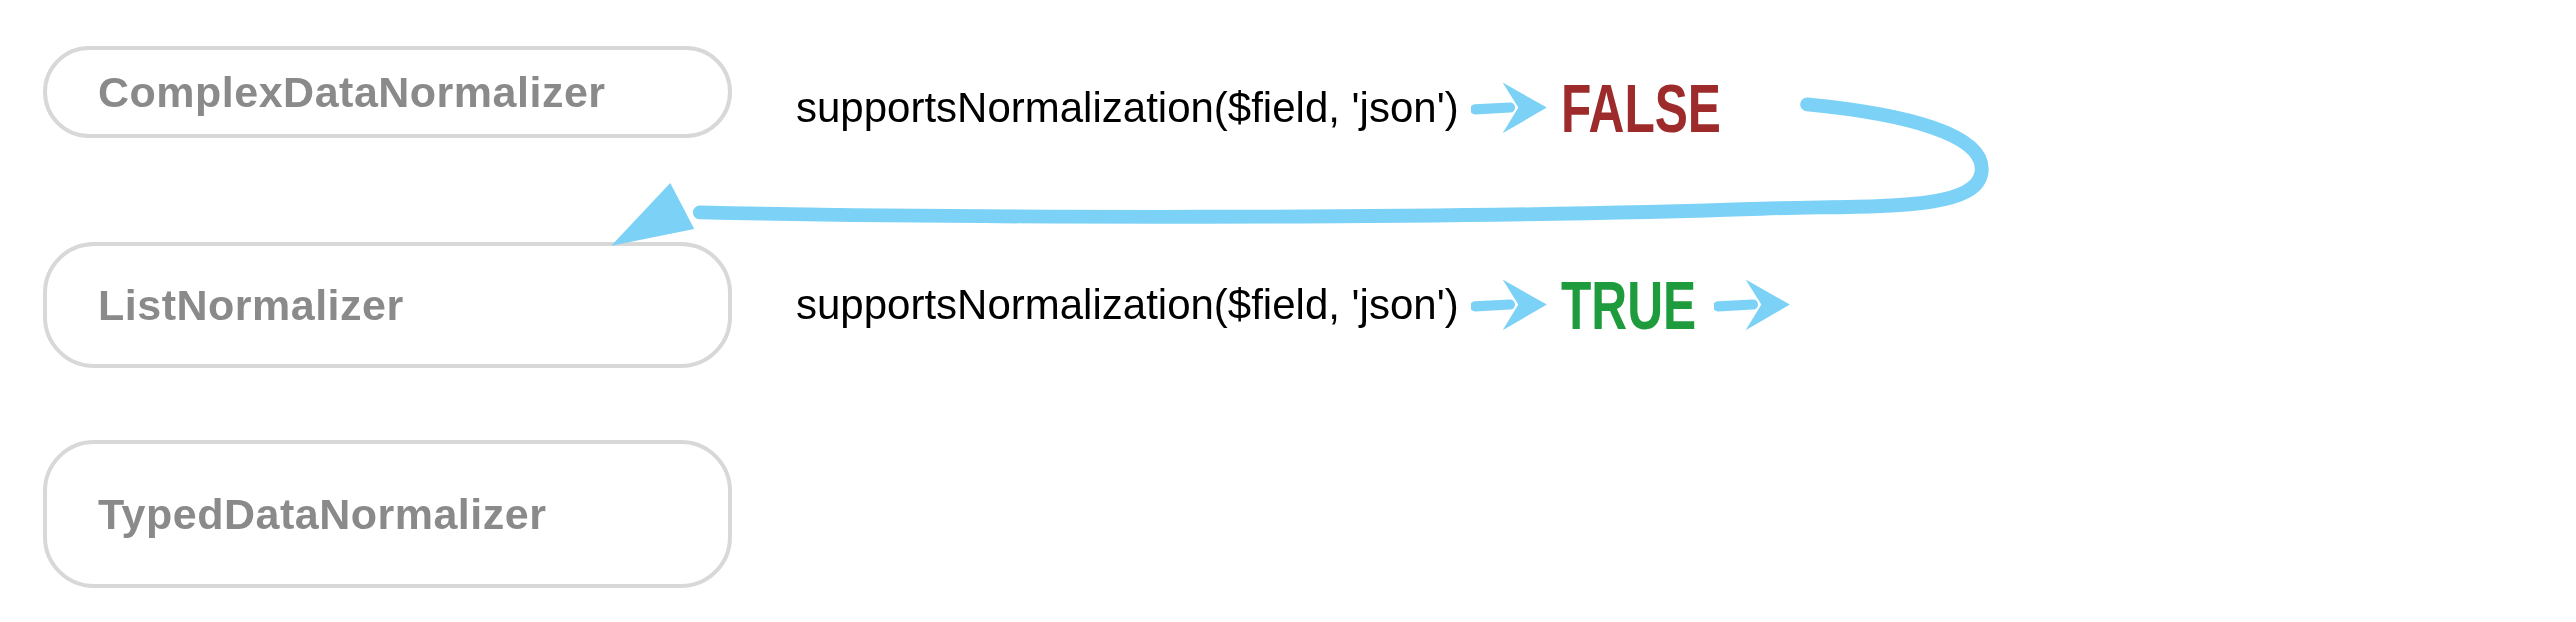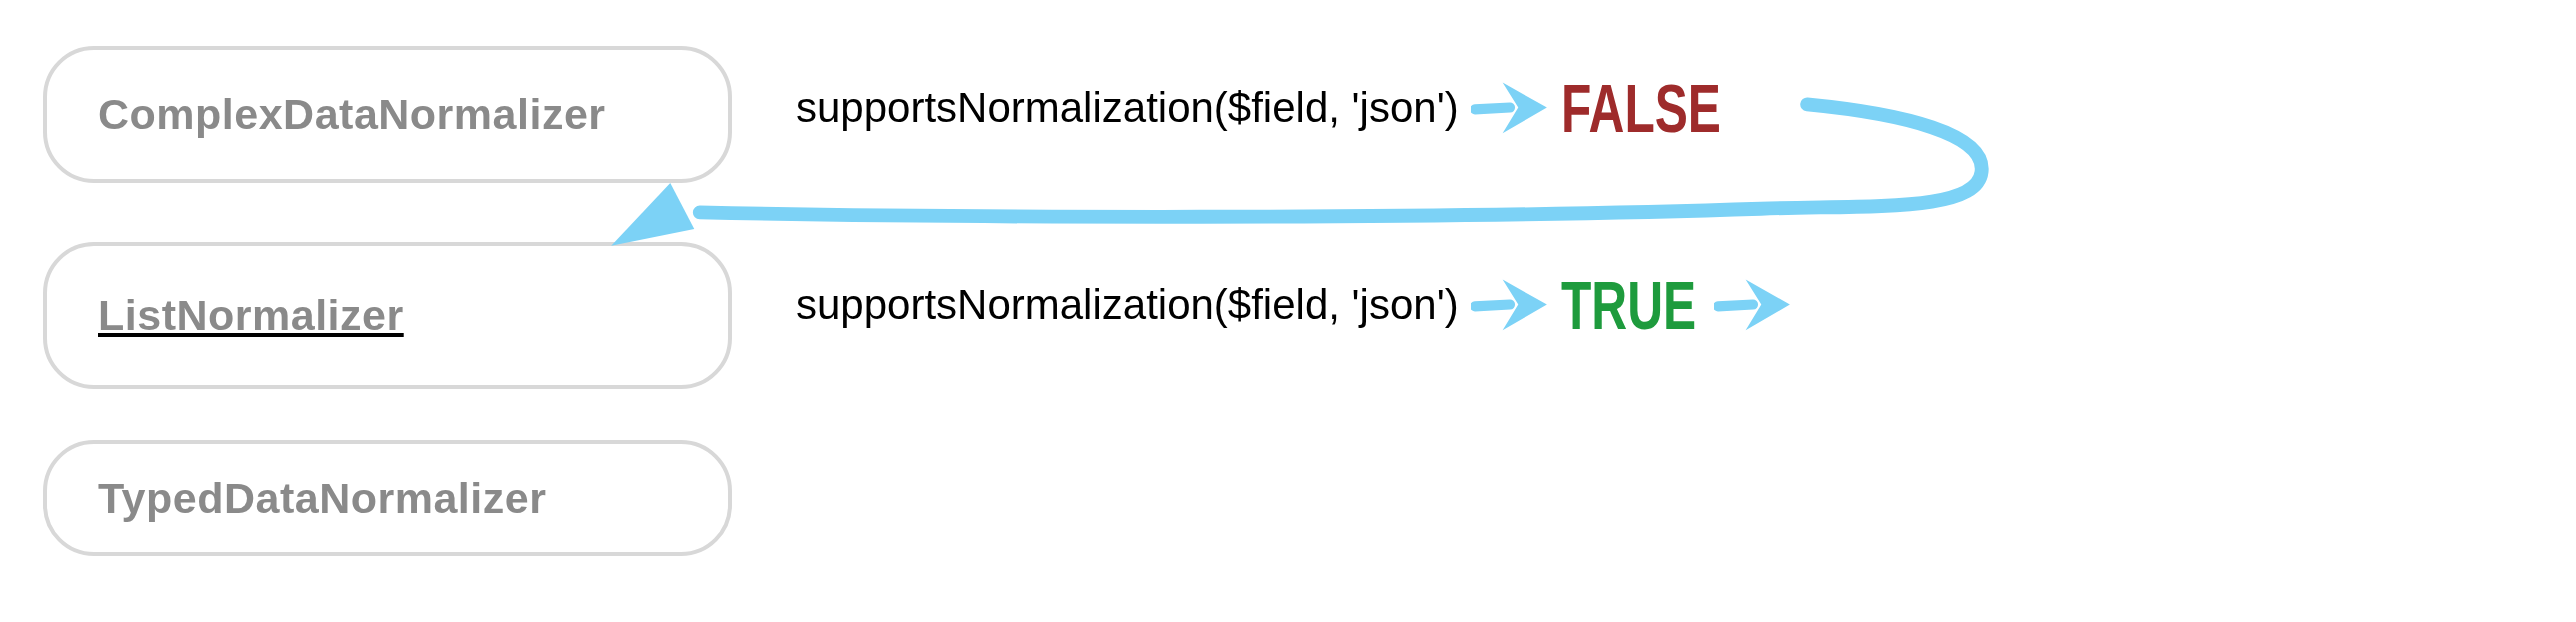--- a/index.html
+++ b/index.html
@@ -10,39 +10,39 @@
     background: #ffffff;
     font-family: "Liberation Sans", sans-serif;
     overflow: hidden;
   }
 
   
   .norm-box {
     position: absolute;
     left: 43px;
     width: 689px;
-    height: 137px;
+    height: 92px;
     border: 4.6px solid var(--c-box_border, #d8d8d8);
     border-radius: 51px;
     box-sizing: border-box;
     display: flex;
     align-items: center;
     background: #ffffff;
   }
   .norm-box .box-label {
     padding-left: 51px;
     font-size: 43px;
     font-weight: bold;
     color: var(--c-box_label, #8a8a8a);
     letter-spacing: 0.5px;
     white-space: nowrap;
   }
   #box-0 { top: 46px; }
-  #box-1 { top: 242px; height: 147px; text-decoration: underline; }
-  #box-2 { top: 440px; height: 116px; }
+  #box-1 { top: 242px; height: 126px; }
+  #box-2 { top: 440px; height: 148px; }
 
   
   .call-row {
     position: absolute;
     left: 796px;
     height: 133px;
     display: flex;
     align-items: center;
     gap: 12px;
     white-space: nowrap;

